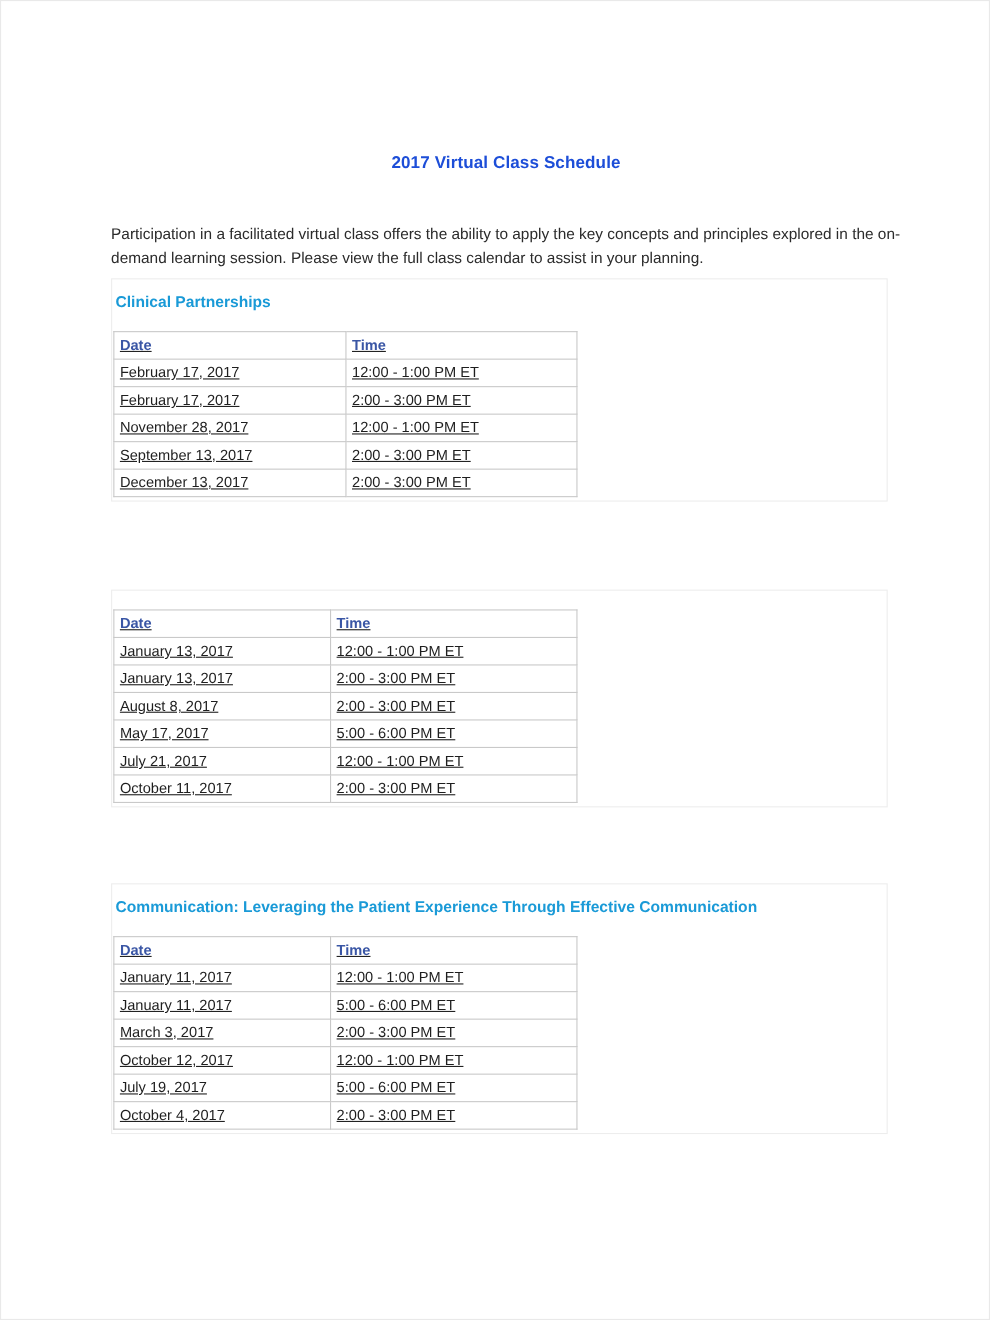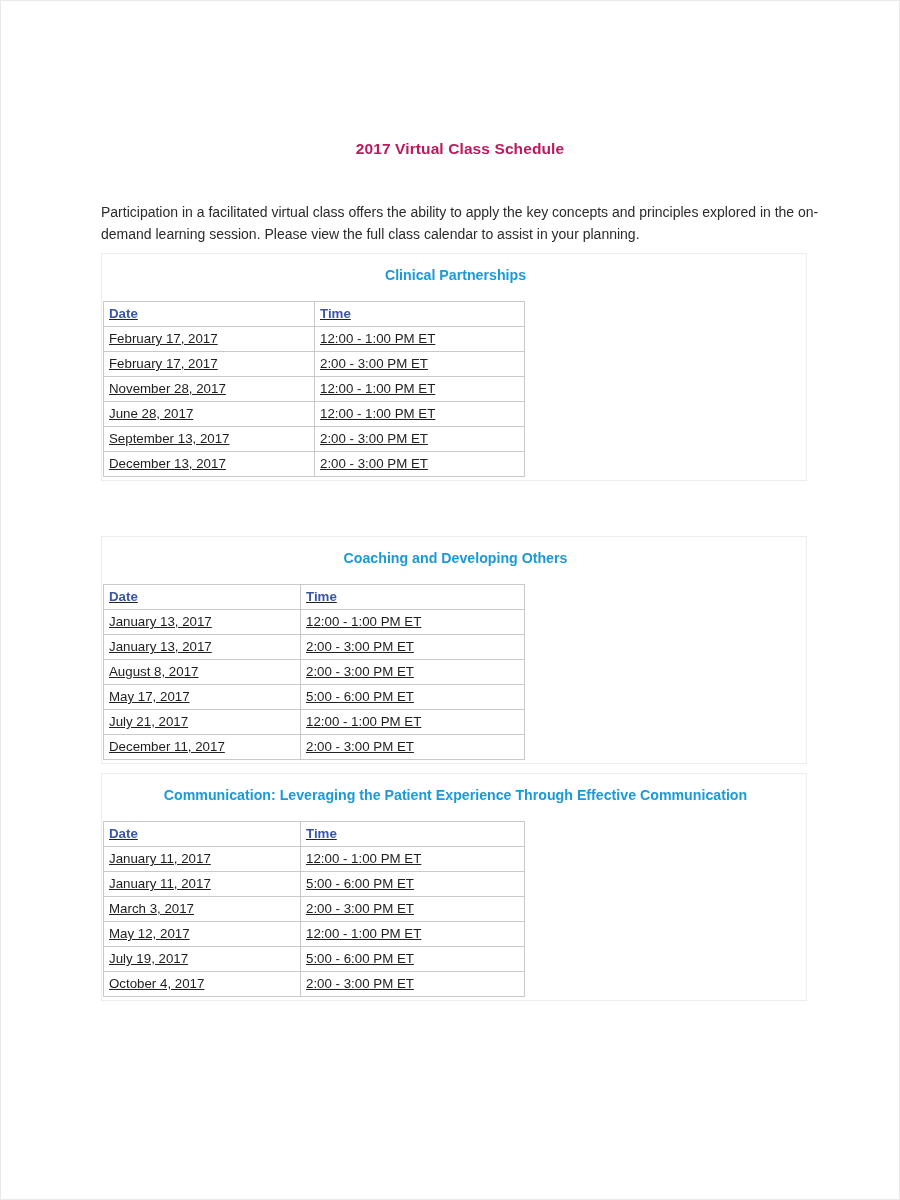--- a/index.html
+++ b/index.html
@@ -31,21 +31,21 @@
   .doc-title {
     margin: 0;
     padding: 0;
     position: absolute;
     left: 0;
     top: 139px;
     width: 718px;
     text-align: center;
     font-size: 15.5px;
     font-weight: bold;
-    color: #be185d;
+    color: #1d4ed8;
     letter-spacing: 0.1px;
   }
   .intro {
     position: absolute;
     left: 0;
     top: 186px;
     width: 719px;
     font-size: 14px;
     line-height: 22px;
     color: #2b2b2b;
@@ -61,21 +61,20 @@
     padding: 0;
   }
   .section-heading {
     margin: 0;
     padding: 12px 0 0 3px;
     font-size: 14.2px;
     font-weight: bold;
     color: #1a9ad7;
     line-height: 18px;
     white-space: nowrap;
-    text-align: center;
   }
   .sched-table {
     border-collapse: collapse;
     margin: 17px 0 3px 1px;
     table-layout: fixed;
     background: #ffffff;
     text-decoration: underline;
   }
   .sched-table td, .sched-table th {
     border: 1px solid #c9c9c9;
@@ -135,37 +134,32 @@
           </tr>
           <tr>
             <td>February 17, 2017</td>
             <td>2:00 - 3:00 PM ET</td>
           </tr>
           <tr>
             <td>November 28, 2017</td>
             <td>12:00 - 1:00 PM ET</td>
           </tr>
           <tr>
-            <td>June 28, 2017</td>
-            <td>12:00 - 1:00 PM ET</td>
-          </tr>
-          <tr>
             <td>September 13, 2017</td>
             <td>2:00 - 3:00 PM ET</td>
           </tr>
           <tr>
             <td>December 13, 2017</td>
             <td>2:00 - 3:00 PM ET</td>
           </tr>
         </tbody>
       </table>
     </div>
 
     <div class="section" id="section-1" style="top:535px;">
-      <div class="section-heading">Coaching and Developing Others</div>
       <table class="sched-table t-narrow">
         <colgroup>
           <col class="col-date">
             <col class="col-time">
         </colgroup>
         <thead>
           <tr>
             <th>Date</th>
             <th>Time</th>
           </tr>
@@ -185,28 +179,28 @@
           </tr>
           <tr>
             <td>May 17, 2017</td>
             <td>5:00 - 6:00 PM ET</td>
           </tr>
           <tr>
             <td>July 21, 2017</td>
             <td>12:00 - 1:00 PM ET</td>
           </tr>
           <tr>
-            <td>December 11, 2017</td>
+            <td>October 11, 2017</td>
             <td>2:00 - 3:00 PM ET</td>
           </tr>
         </tbody>
       </table>
     </div>
 
-    <div class="section" id="section-2" style="top:772px;">
+    <div class="section" id="section-2" style="top:802px;">
       <div class="section-heading">Communication: Leveraging the Patient Experience Through Effective Communication</div>
       <table class="sched-table t-narrow">
         <colgroup>
           <col class="col-date">
             <col class="col-time">
         </colgroup>
         <thead>
           <tr>
             <th>Date</th>
             <th>Time</th>
@@ -219,21 +213,21 @@
           </tr>
           <tr>
             <td>January 11, 2017</td>
             <td>5:00 - 6:00 PM ET</td>
           </tr>
           <tr>
             <td>March 3, 2017</td>
             <td>2:00 - 3:00 PM ET</td>
           </tr>
           <tr>
-            <td>May 12, 2017</td>
+            <td>October 12, 2017</td>
             <td>12:00 - 1:00 PM ET</td>
           </tr>
           <tr>
             <td>July 19, 2017</td>
             <td>5:00 - 6:00 PM ET</td>
           </tr>
           <tr>
             <td>October 4, 2017</td>
             <td>2:00 - 3:00 PM ET</td>
           </tr>

